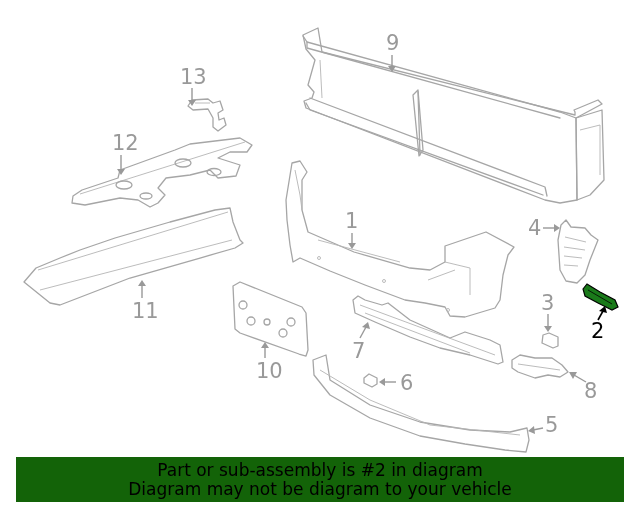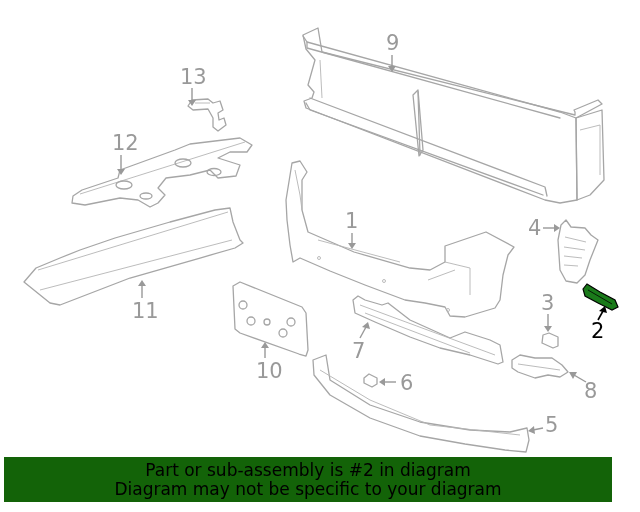--- a/index.html
+++ b/index.html
@@ -8,21 +8,21 @@
   #diagram { position: absolute; left: 0; top: 0; width: 640px; height: 512px; }
   .part { fill: none; stroke: #a6a6a6; stroke-width: 1.3; stroke-linejoin: round; stroke-linecap: round; }
   .part-thin { fill: none; stroke: #b4b4b4; stroke-width: 0.9; }
   .callout-num { font-family: "DejaVu Sans", sans-serif; font-size: 21px; fill: #999999; }
   .callout-num.active { fill: #000000; }
   .leader { stroke: #999999; stroke-width: 1.4; fill: none; }
   .leader.active { stroke: #000000; stroke-width: 1.6; }
   .arrowhead { fill: #999999; }
   .arrowhead.active { fill: #000000; }
   .hl-part { fill: #1a7a1a; stroke: #000; stroke-width: 1.2; }
-  #banner { position: absolute; left: 4px; top: 457px; width: 608px; height: 45px;
+  #banner { position: absolute; left: 16px; top: 457px; width: 608px; height: 45px;
             background: #136308; display: flex; flex-direction: column;
             align-items: center; justify-content: center; }
   #banner .line { color: #000; font-family: "DejaVu Sans", sans-serif; font-size: 17px;
                   line-height: 19px; white-space: nowrap; }
 </style>
 </head>
 <body>
 
 <svg id="diagram" viewBox="0 0 640 512" xmlns="http://www.w3.org/2000/svg">
 
@@ -178,14 +178,14 @@
   </g>
   <g>
     <text class="callout-num" x="545" y="432">5</text>
     <line class="leader" x1="543" y1="428" x2="533" y2="430"></line>
     <path class="arrowhead" d="M534,426 L535,434 L528,431 Z"></path>
   </g>
 </svg>
 
 <div id="banner">
   <div class="line">Part or sub-assembly is #2 in diagram</div>
-  <div class="line">Diagram may not be specific to your diagram</div>
+  <div class="line">Diagram may not be diagram to your vehicle</div>
 </div>
 
 </body></html>

